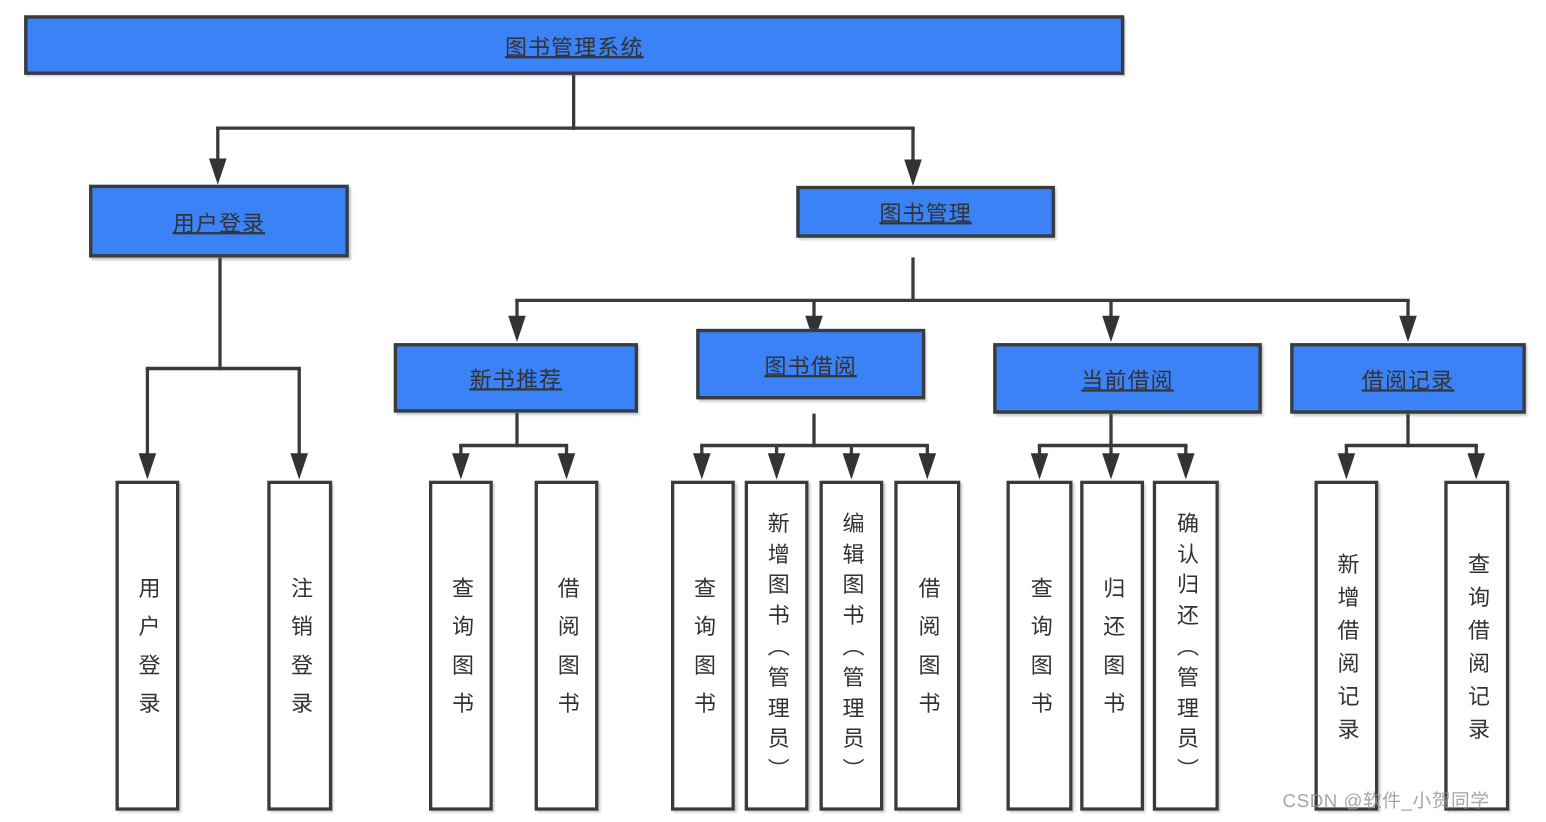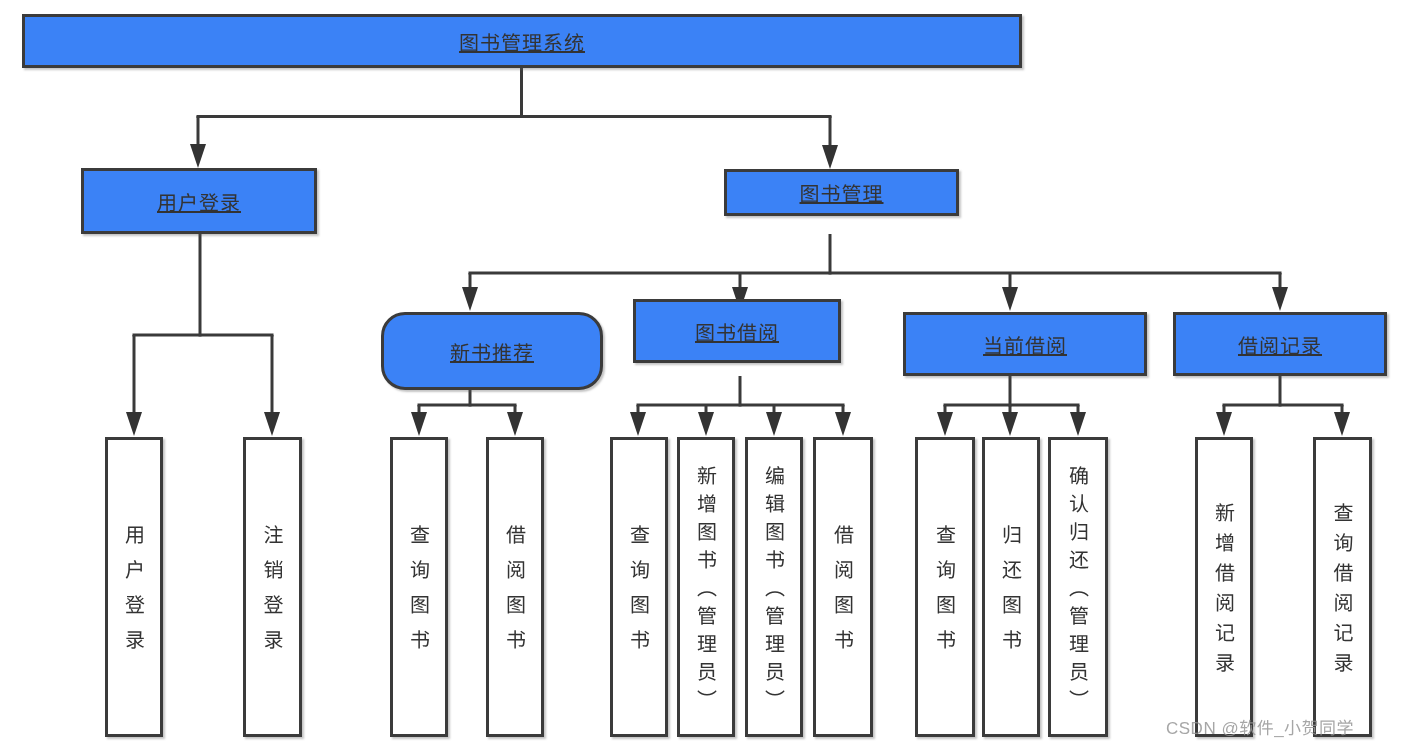--- a/index.html
+++ b/index.html
@@ -146,21 +146,21 @@
       <line x1="1342" y1="405" x2="1342" y2="414"></line>
       <polygon points="1334,412 1350,412 1342,436"></polygon>
     </g>
   </svg>
 
   <div class="hnode" style="left:22px; top:14px; width:1000px; height:54px;">图书管理系统</div>
 
   <div class="hnode" style="left:81px; top:168px; width:236px; height:66px;">用户登录</div>
   <div class="hnode" style="left:712px; top:169px; width:235px; height:47px;margin-left:12px;">图书管理</div>
 
-  <div class="hnode" style="left:381px; top:312px; width:222px; height:78px;border-radius:24px;">新书推荐</div>
+  <div class="hnode" style="left:358px; top:312px; width:222px; height:63px;">新书推荐</div>
   <div class="hnode" style="left:633px; top:299px; width:208px; height:64px;">图书借阅</div>
   <div class="hnode" style="left:903px; top:312px; width:244px; height:64px;">当前借阅</div>
   <div class="hnode" style="left:1173px; top:312px; width:214px; height:64px;">借阅记录</div>
 
   <div class="vnode ls4" style="left:105px;">
     <span>用户登录</span>
   </div>
   <div class="vnode ls4" style="left:243px; width:59px;">
     <span>注销登录</span>
   </div>

